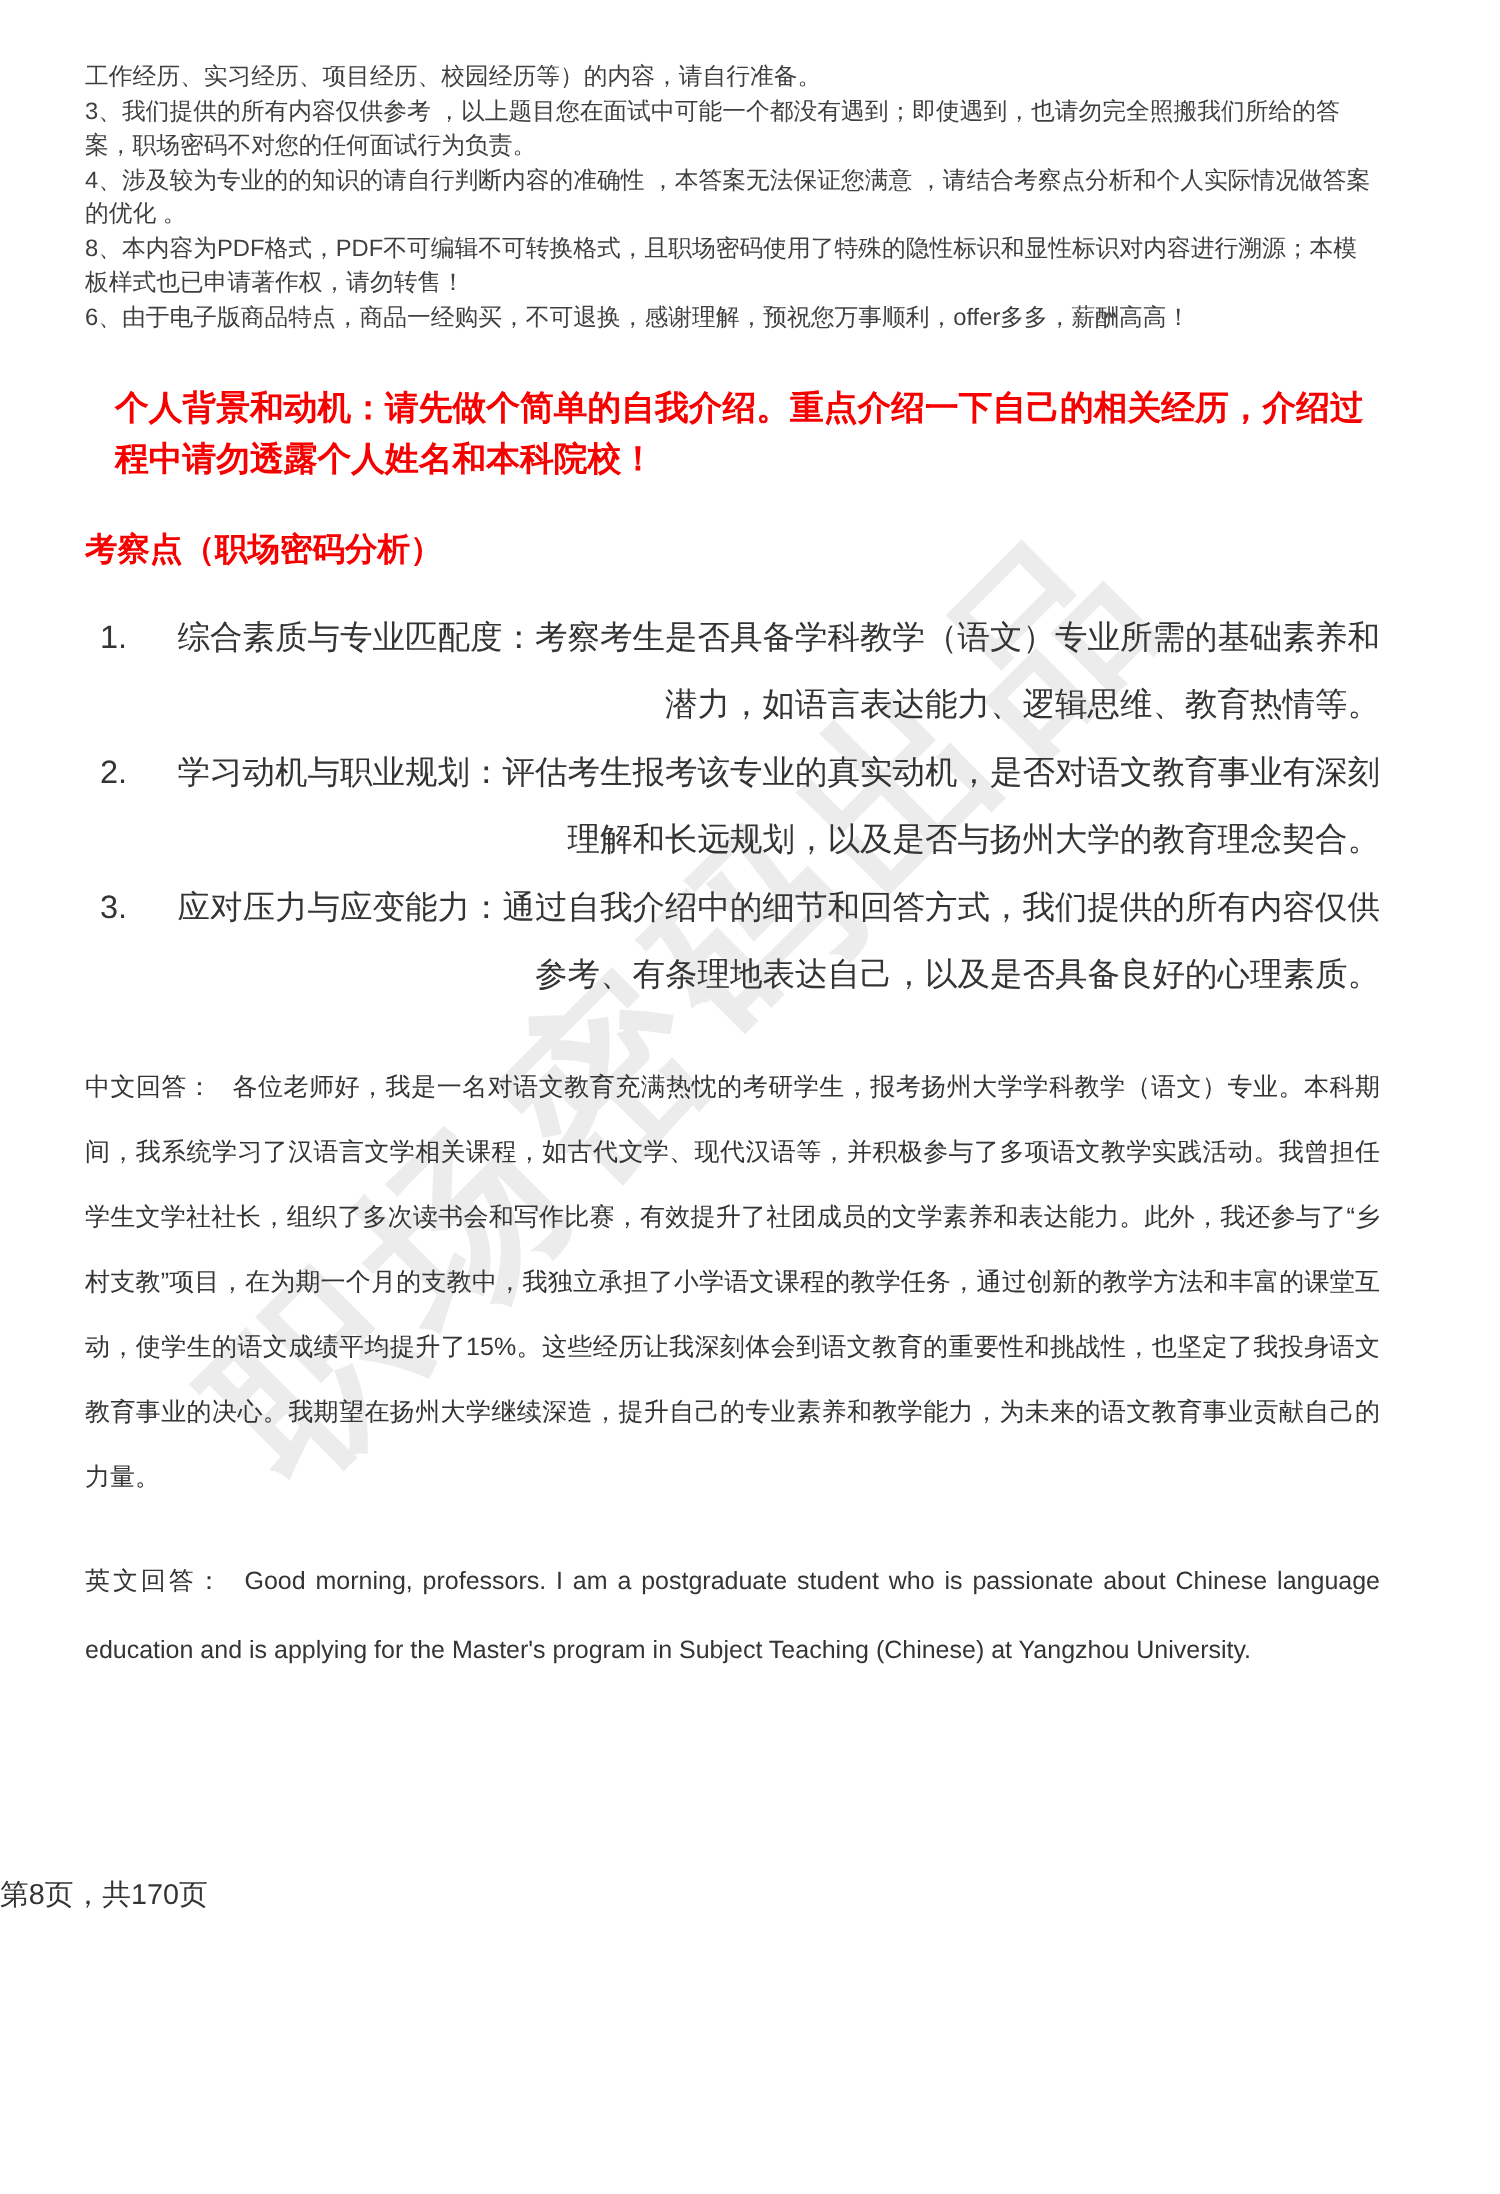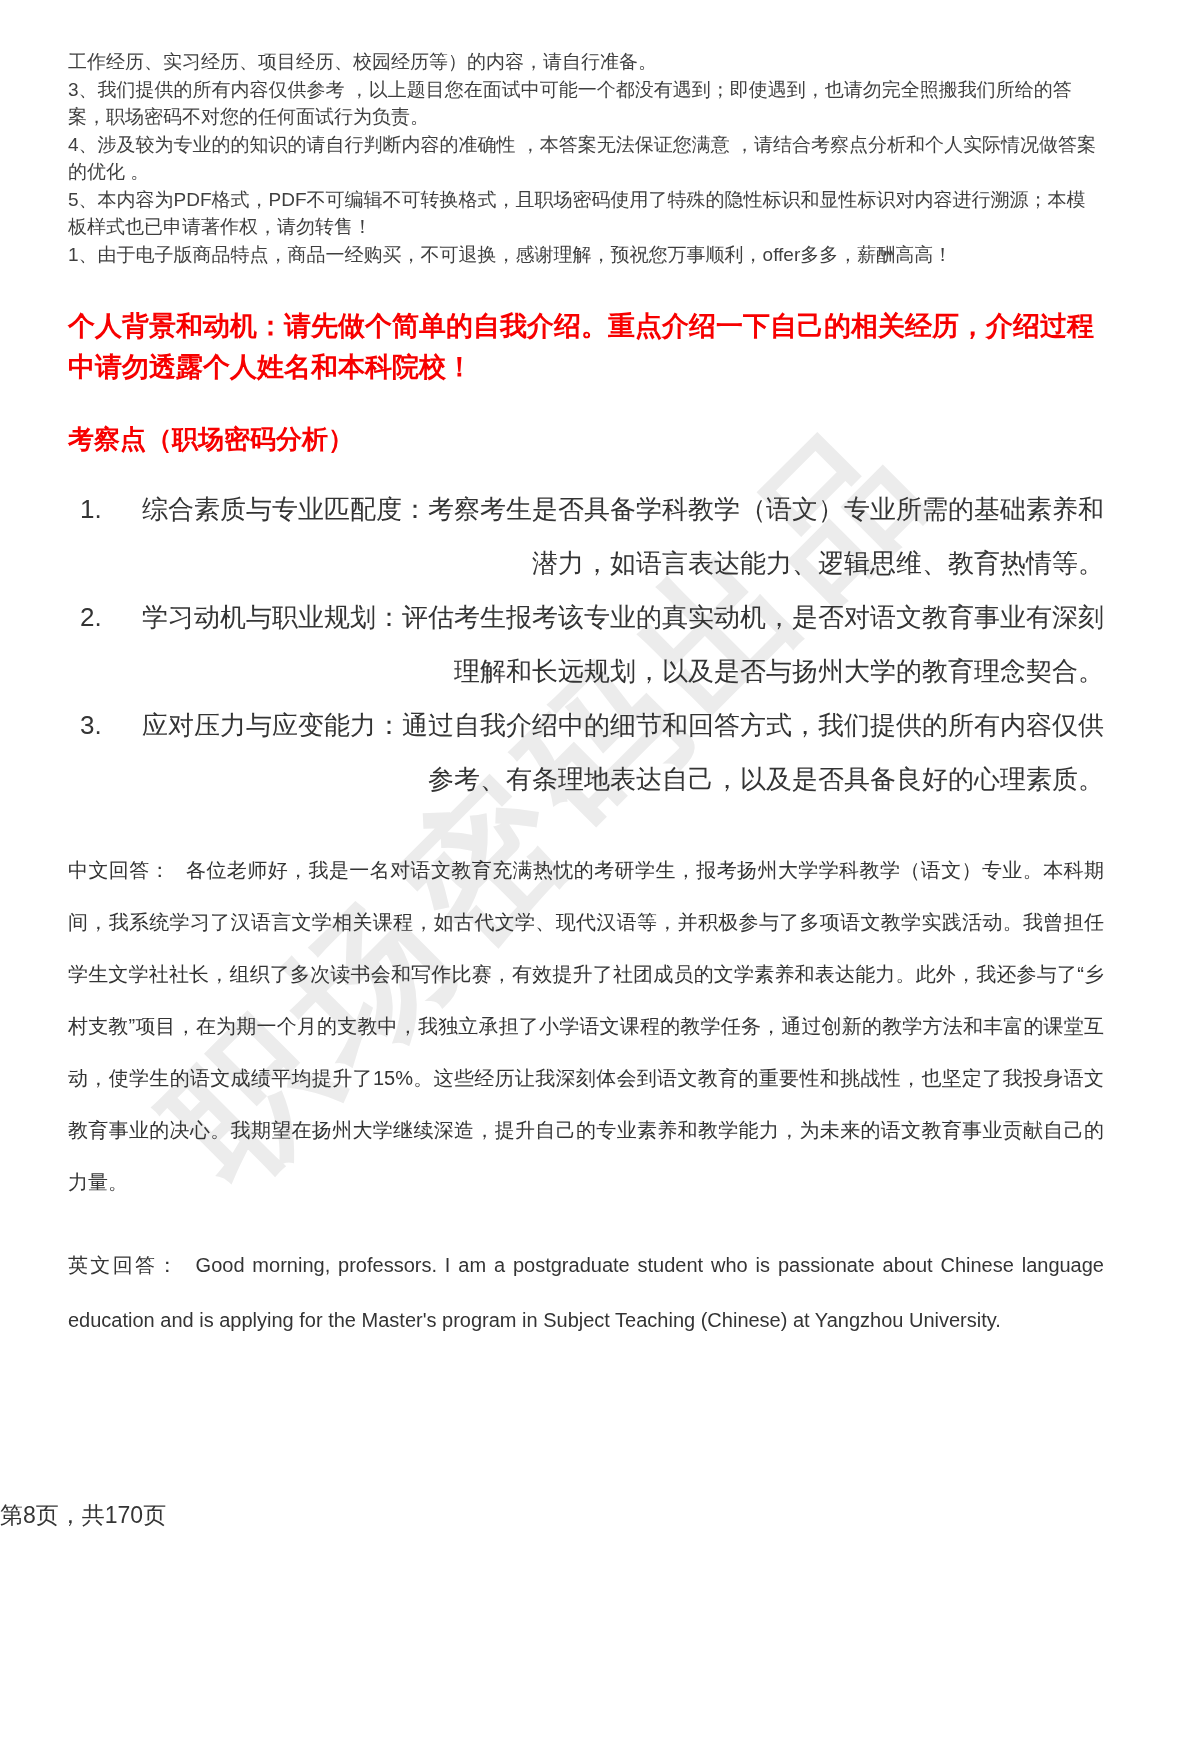--- a/index.html
+++ b/index.html
@@ -46,20 +46,21 @@
     line-height: 27.5px;
     color: var(--disclaimer-text, #3f3f3f);
   }
   .disclaimer p { margin: 0; }
   .q-heading {
     margin-top: 38px;
     font-size: 27px;
     line-height: 41px;
     font-weight: 700;
     color: var(--heading-red, #f70000);
+    margin-left: 24px;
   }
   .s-heading {
     margin-top: 34px;
     font-size: 26px;
     line-height: 34px;
     font-weight: 700;
     color: var(--heading-red, #f70000);
   }
   .points {
     margin-top: 26px;
@@ -100,22 +101,22 @@
 <div class="page">
 
   <div class="watermark">职场密码出品</div>
 
   <div class="content">
 
     <div class="disclaimer">
       <p>工作经历、实习经历、项目经历、校园经历等）的内容，请自行准备。</p>
       <p>3、我们提供的所有内容仅供参考 ，以上题目您在面试中可能一个都没有遇到；即使遇到，也请勿完全照搬我们所给的答案，职场密码不对您的任何面试行为负责。</p>
       <p>4、涉及较为专业的的知识的请自行判断内容的准确性 ，本答案无法保证您满意 ，请结合考察点分析和个人实际情况做答案的优化 。</p>
-      <p>5、本内容为PDF格式，PDF不可编辑不可转换格式，且职场密码使用了特殊的隐性标识和显性标识对内容进行溯源；本模板样式也已申请著作权，请勿转售！</p>
-      <p>1、由于电子版商品特点，商品一经购买，不可退换，感谢理解，预祝您万事顺利，offer多多，薪酬高高！</p>
+      <p>8、本内容为PDF格式，PDF不可编辑不可转换格式，且职场密码使用了特殊的隐性标识和显性标识对内容进行溯源；本模板样式也已申请著作权，请勿转售！</p>
+      <p>6、由于电子版商品特点，商品一经购买，不可退换，感谢理解，预祝您万事顺利，offer多多，薪酬高高！</p>
     </div>
 
     <div class="q-heading">个人背景和动机：请先做个简单的自我介绍。重点介绍一下自己的相关经历，介绍过程中请勿透露个人姓名和本科院校！</div>
 
     <div class="s-heading">考察点（职场密码分析）</div>
 
     <div class="points">
       <div class="point">
         <span class="point-num">1.</span>
         <span class="point-text">综合素质与专业匹配度：考察考生是否具备学科教学（语文）专业所需的基础素养和潜力，如语言表达能力、逻辑思维、教育热情等。</span>

